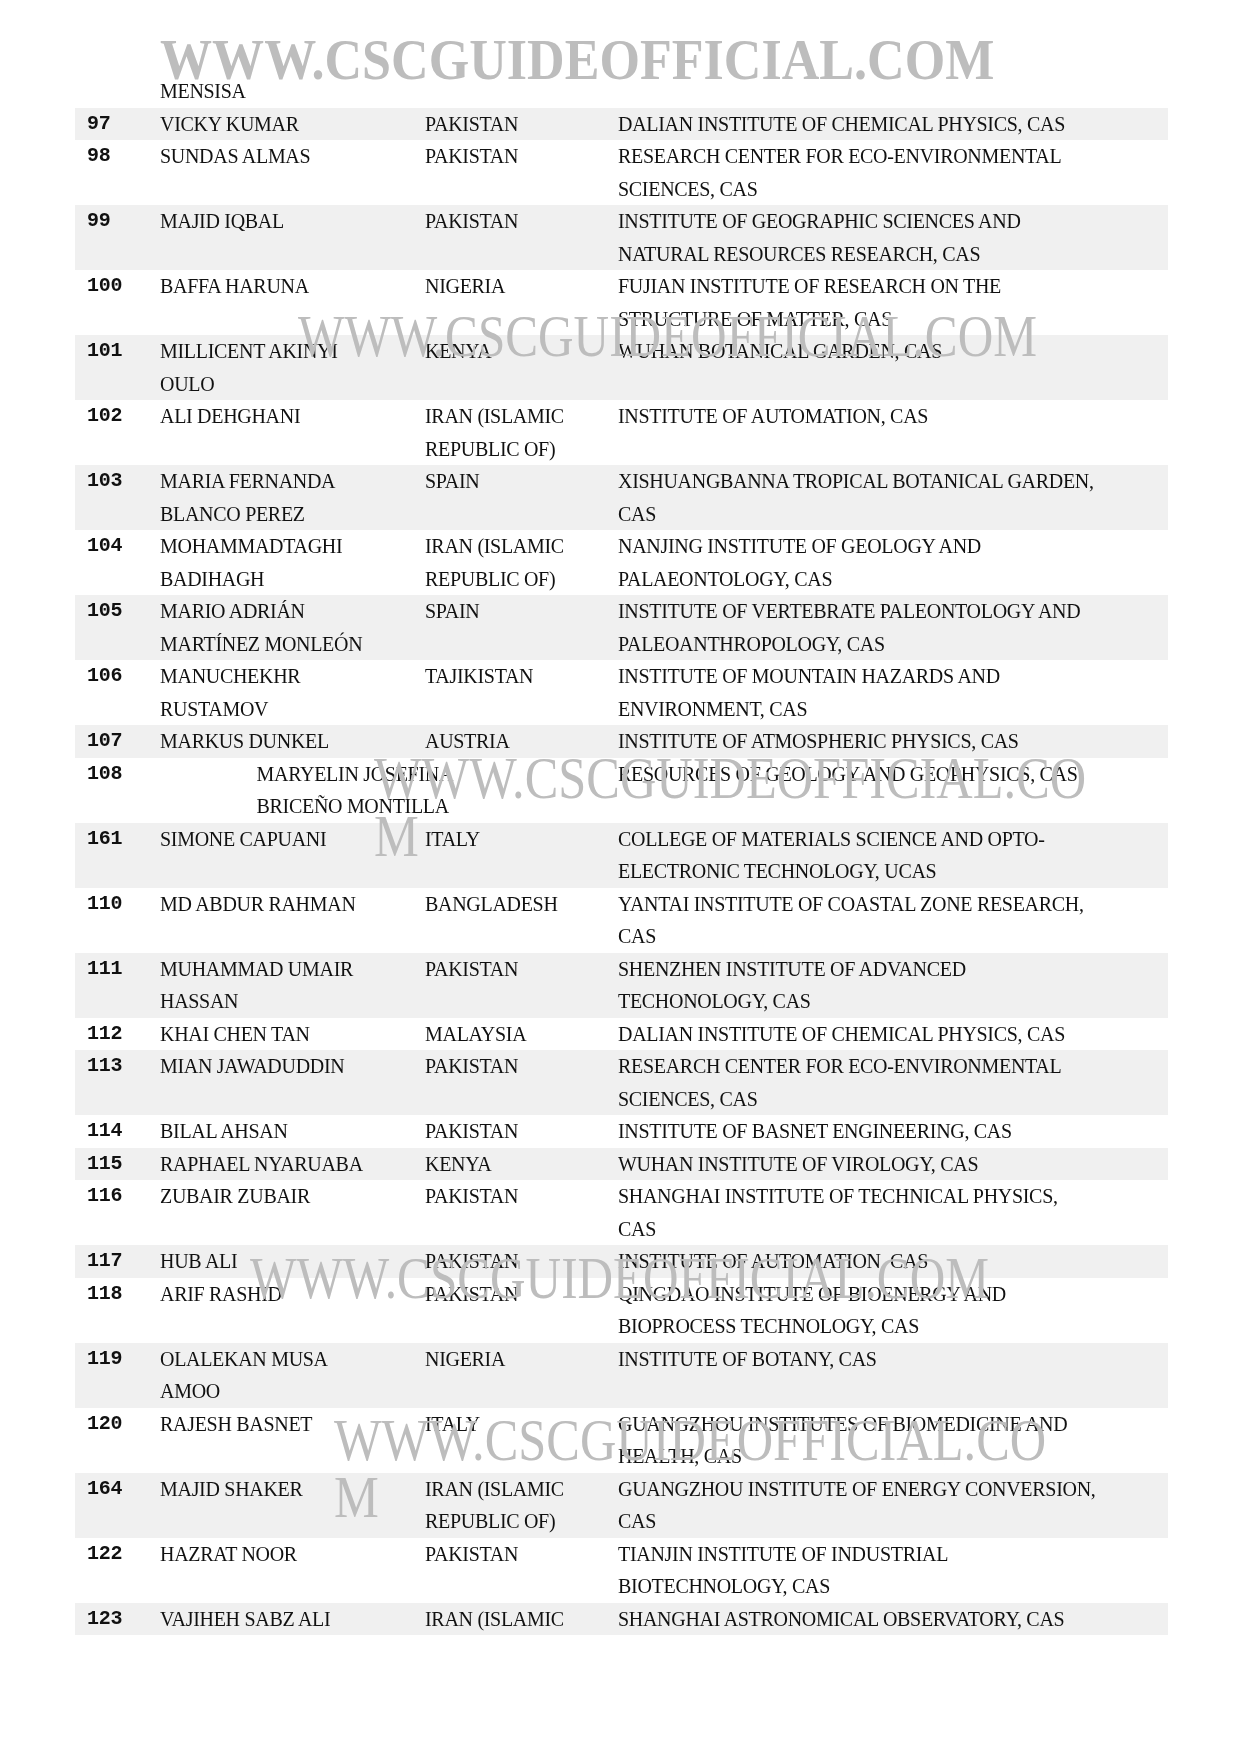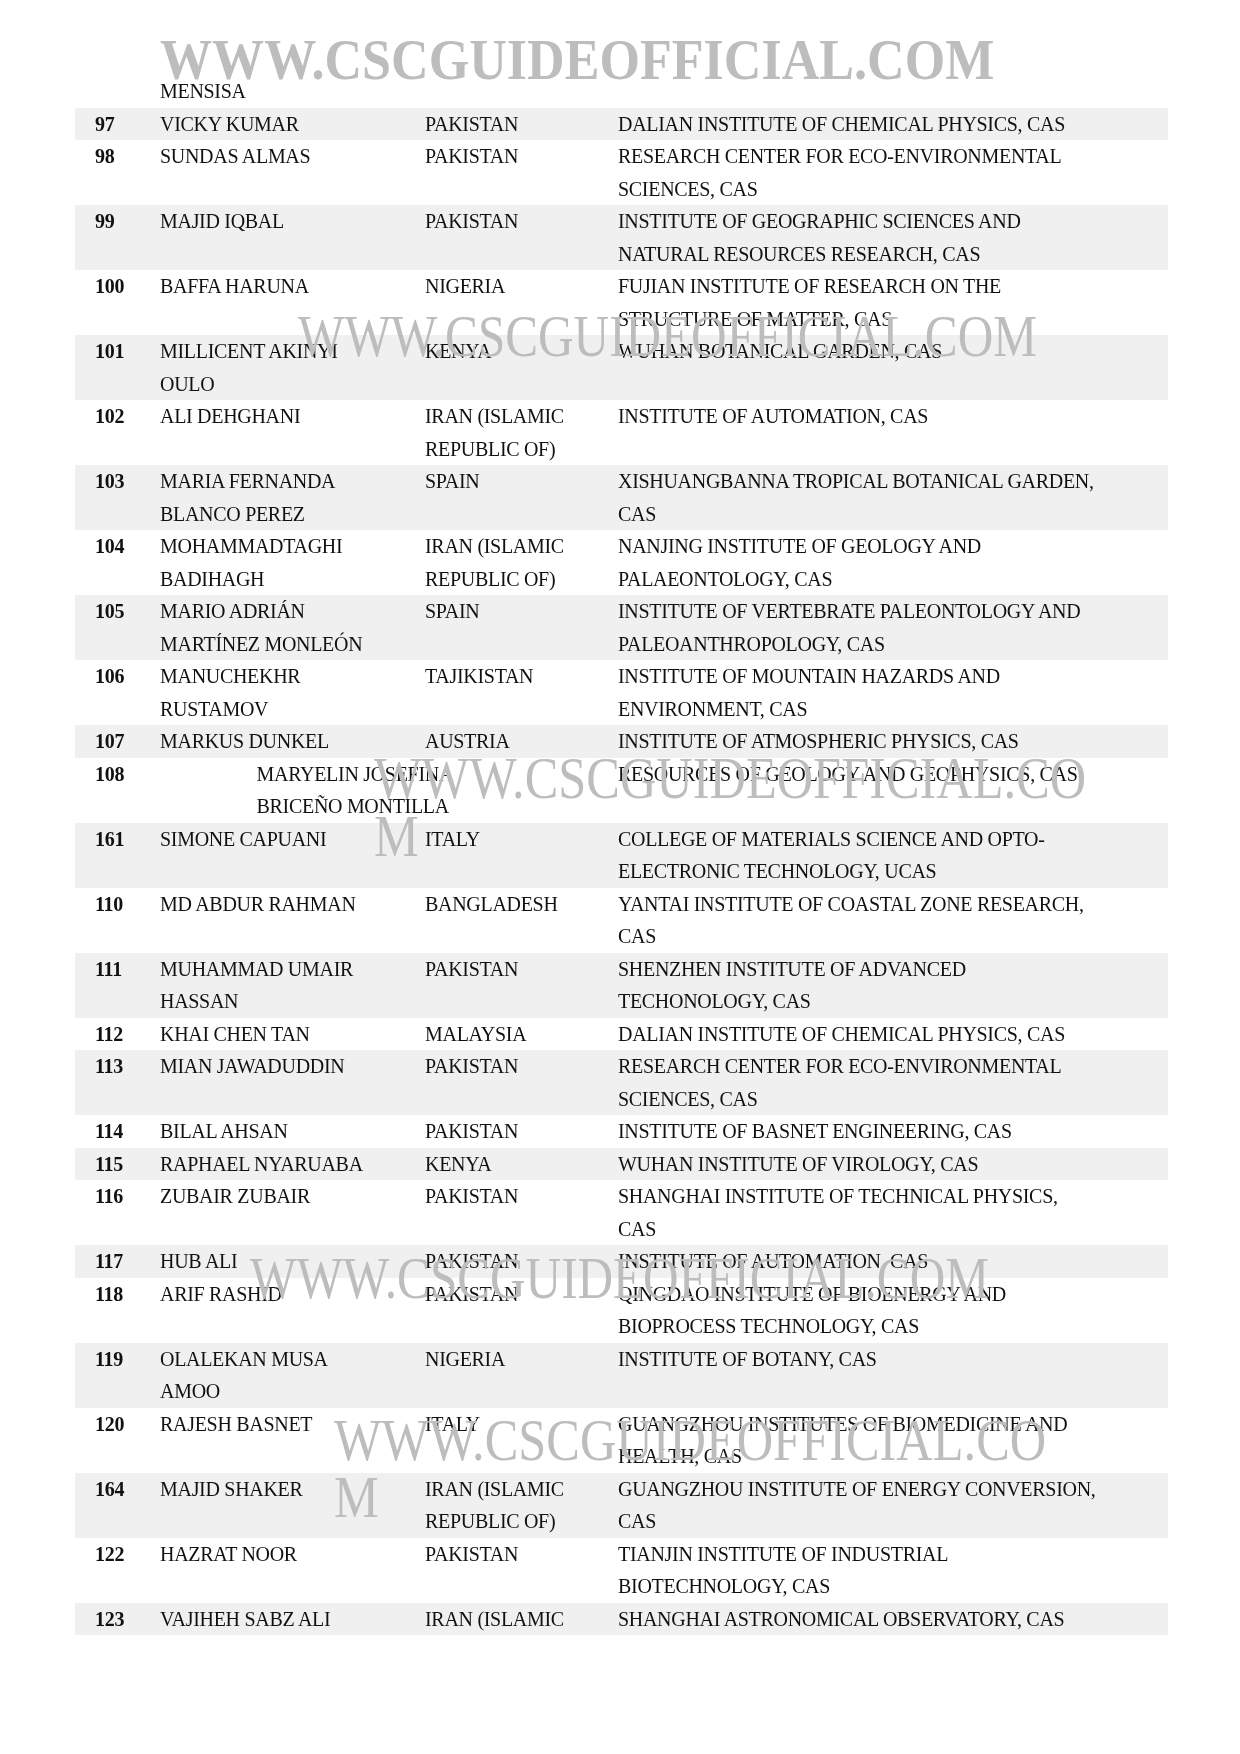--- a/index.html
+++ b/index.html
@@ -2,21 +2,21 @@
 <html><head>
 <meta charset="utf-8">
 <style>
   html, body { margin:0; padding:0; background:#ffffff; }
   body { width:1240px; height:1754px; position:relative; overflow:hidden;
          font-family:"Liberation Serif", "DejaVu Serif", serif; color:#111; }
   .table { position:absolute; left:75px; top:75px; width:1093px; }
   .row { display:flex; position:relative;justify-content:space-between; }
   .row.shaded { background:#f0f0f0; }
   .cell { font-size:20px; line-height:32.5px; letter-spacing:-0.3px; white-space:pre-line; }
-  .c-no { width:85px; padding-left:20px; box-sizing:border-box; font-weight:bold; }
+  .c-no { width:85px; padding-left:12px; box-sizing:border-box; font-weight:bold;font-family:Liberation Mono, monospace; }
   .c-name { width:265px; }
   .c-country { width:193px; }
   .c-inst { width:550px; }
   .wm { position:absolute; color:#bdbdbd; font-family:"Liberation Serif", "DejaVu Serif", serif;
         font-weight:bold; white-space:nowrap; line-height:1; pointer-events:none;
         transform-origin:left top; }
   .wm.thin { font-weight:normal; }
 </style>
 </head>
 <body>

